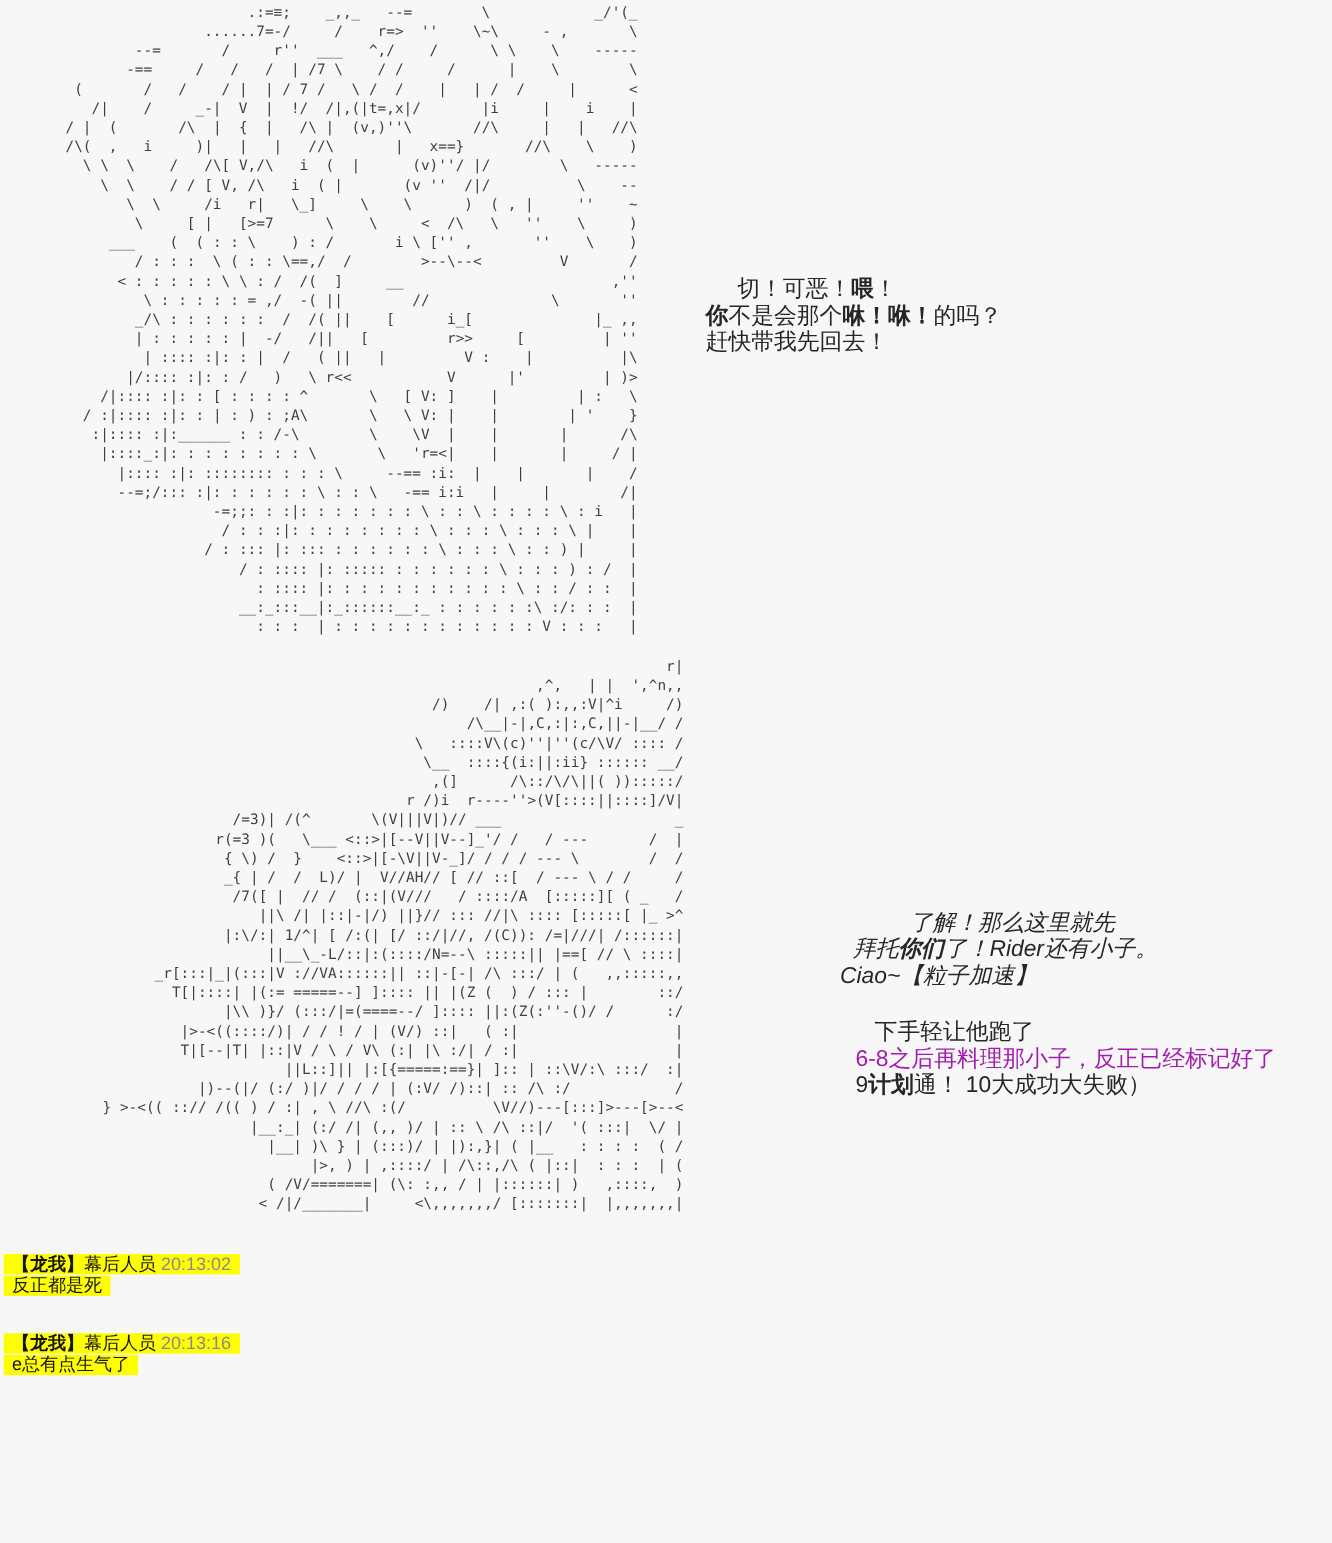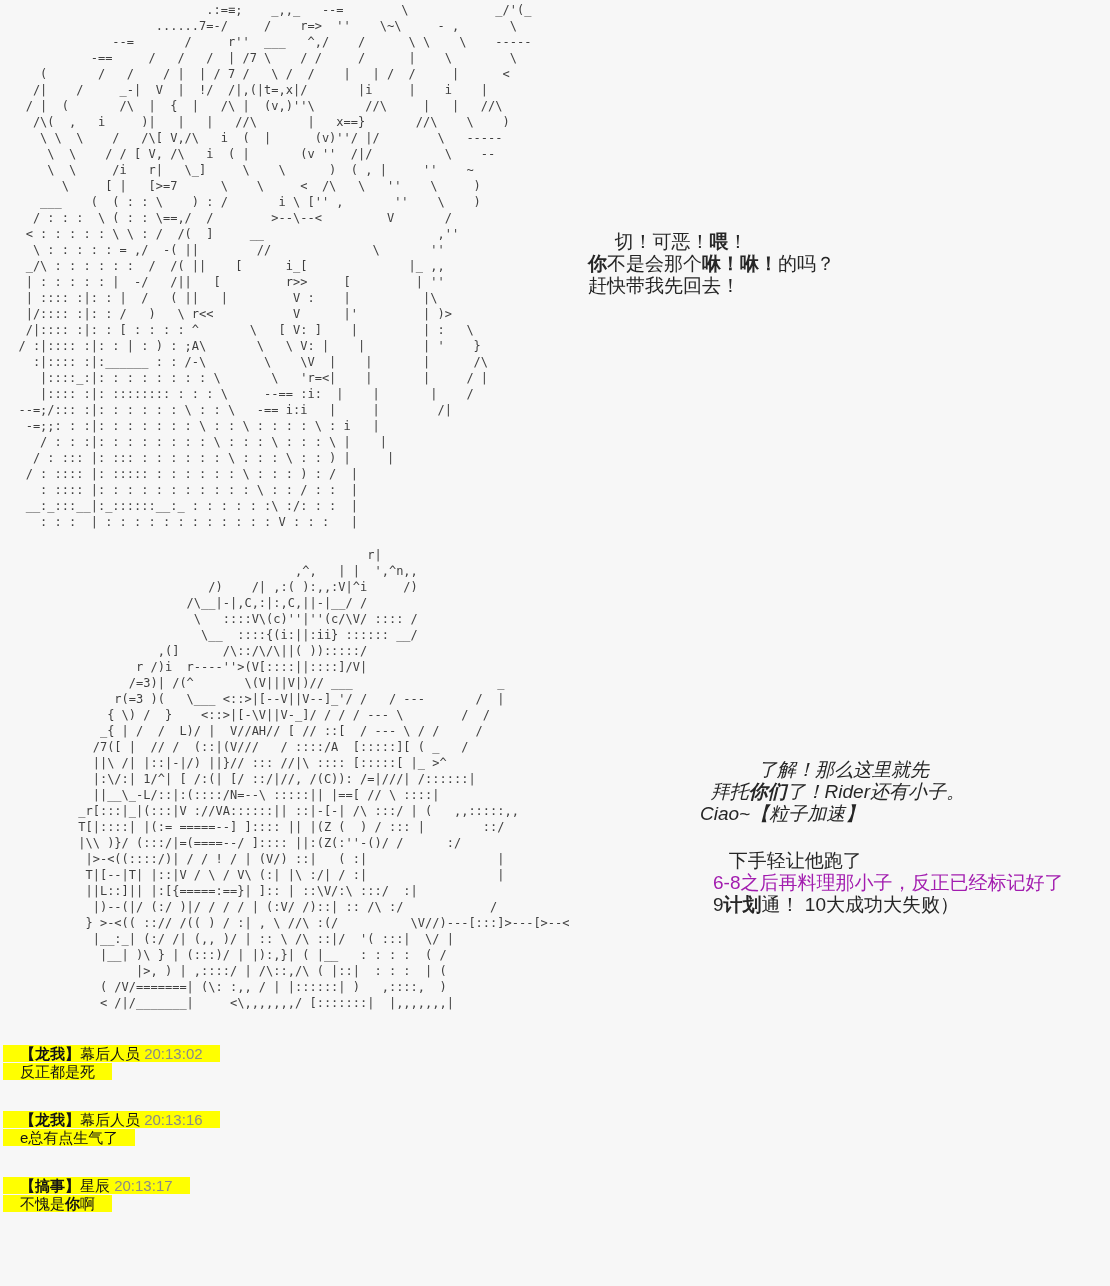--- a/index.html
+++ b/index.html
@@ -5,37 +5,37 @@
   html,body{margin:0;padding:0;}
   body{
     width:1110px;height:1286px;position:relative;overflow:hidden;
     background:#f7f7f7;color:#2a2a2a;
     font-family:"Liberation Sans",sans-serif;
   }
   pre.aa{
     position:absolute;margin:0;
     font-family:"DejaVu Sans Mono",monospace;
     font-size:12px;line-height:16px;letter-spacing:0;
-    color:#3f3f3f;white-space:pre;
+    color:#3f3f3f;white-space:pre;text-align:right;
   }
   #aa-top{left:4px;top:2px;}
   #aa-bottom{left:6px;top:547px;}
   .bubble{
     position:absolute;font-size:19px;line-height:22px;
     white-space:pre;color:#262626;
   }
   #d1{left:588px;top:231px;}
   #d2{left:700px;top:759px;font-style:italic;}
   #dice{left:713px;top:850px;}
   .s-b{font-weight:bold;}
   .s-r{color:#a21caf;}
   #chat{position:absolute;left:3px;top:1045px;font-size:15px;line-height:18px;color:#141414;}
   .msg{margin-bottom:30px;}
   .msg .line{white-space:pre;}
-  .hl{background:#ffff00;padding:0 17px;}
+  .hl{background:#ffff00;padding:0 7px;}
   .chat-time{color:#8a8a8a;}
   .chat-prefix{font-weight:bold;}
 </style>
 </head>
 <body>
 
 <pre class="aa" id="aa-top">                            .:=≡;    _,,_   --=        \            _/'(_
                      ......7=-/     /    r=&gt;  ''    \~\     - ,       \
                --=       /     r''  ___   ^,/    /      \ \    \    -----
             -==     /   /   /  | /7 \    / /     /      |    \        \
@@ -104,17 +104,13 @@
 
 <div id="chat">
     <div class="msg">
       <div class="line"><span class="hl"><span class="chat-prefix">【龙我】</span><span>幕后人员 </span><span class="chat-time">20:13:02</span></span></div>
       <div class="line"><span class="hl"><span>反正都是死</span></span></div>
     </div>
     <div class="msg">
       <div class="line"><span class="hl"><span class="chat-prefix">【龙我】</span><span>幕后人员 </span><span class="chat-time">20:13:16</span></span></div>
       <div class="line"><span class="hl"><span>e总有点生气了</span></span></div>
     </div>
-    <div class="msg">
-      <div class="line"><span class="hl"><span class="chat-prefix">【搞事】</span><span>星辰 </span><span class="chat-time">20:13:17</span></span></div>
-      <div class="line"><span class="hl"><span>不愧是</span><span class="s-b">你</span><span>啊</span></span></div>
-    </div>
   </div>
 
 </body></html>

